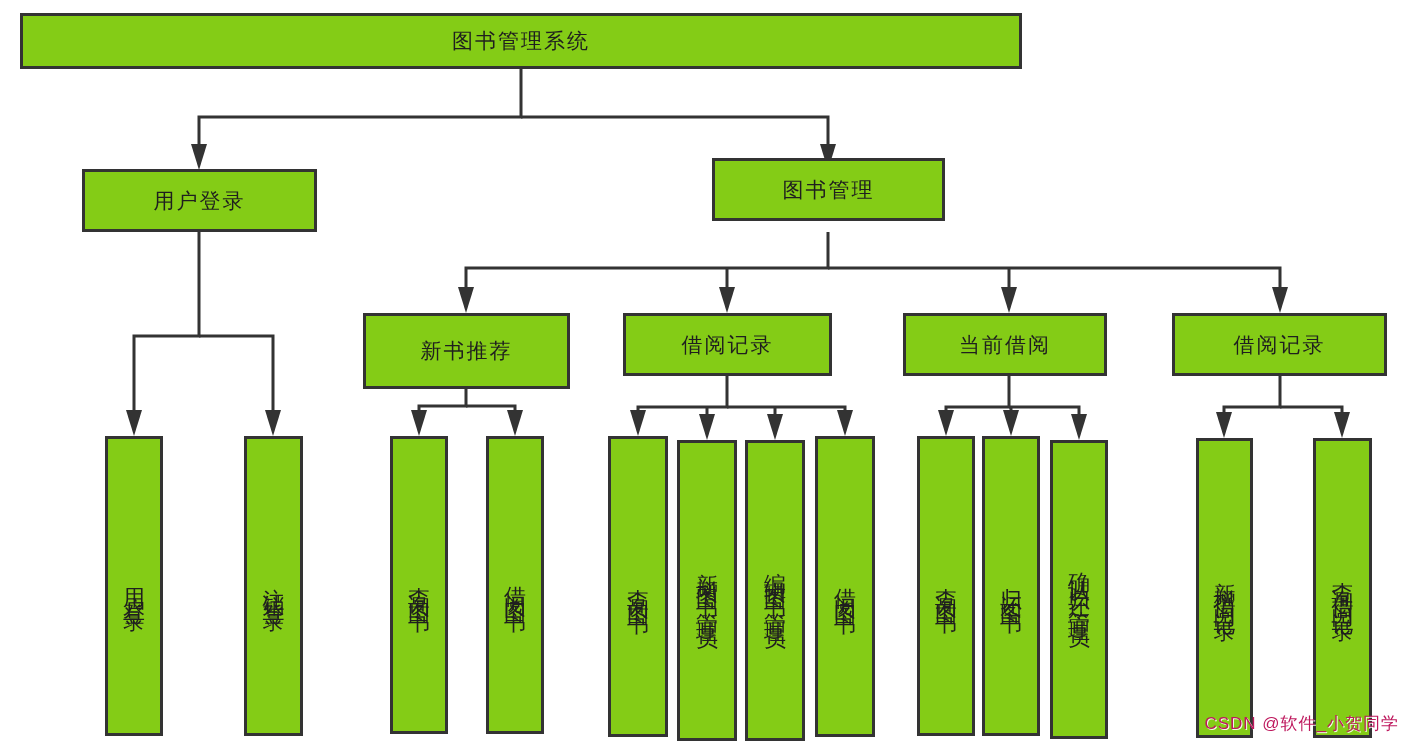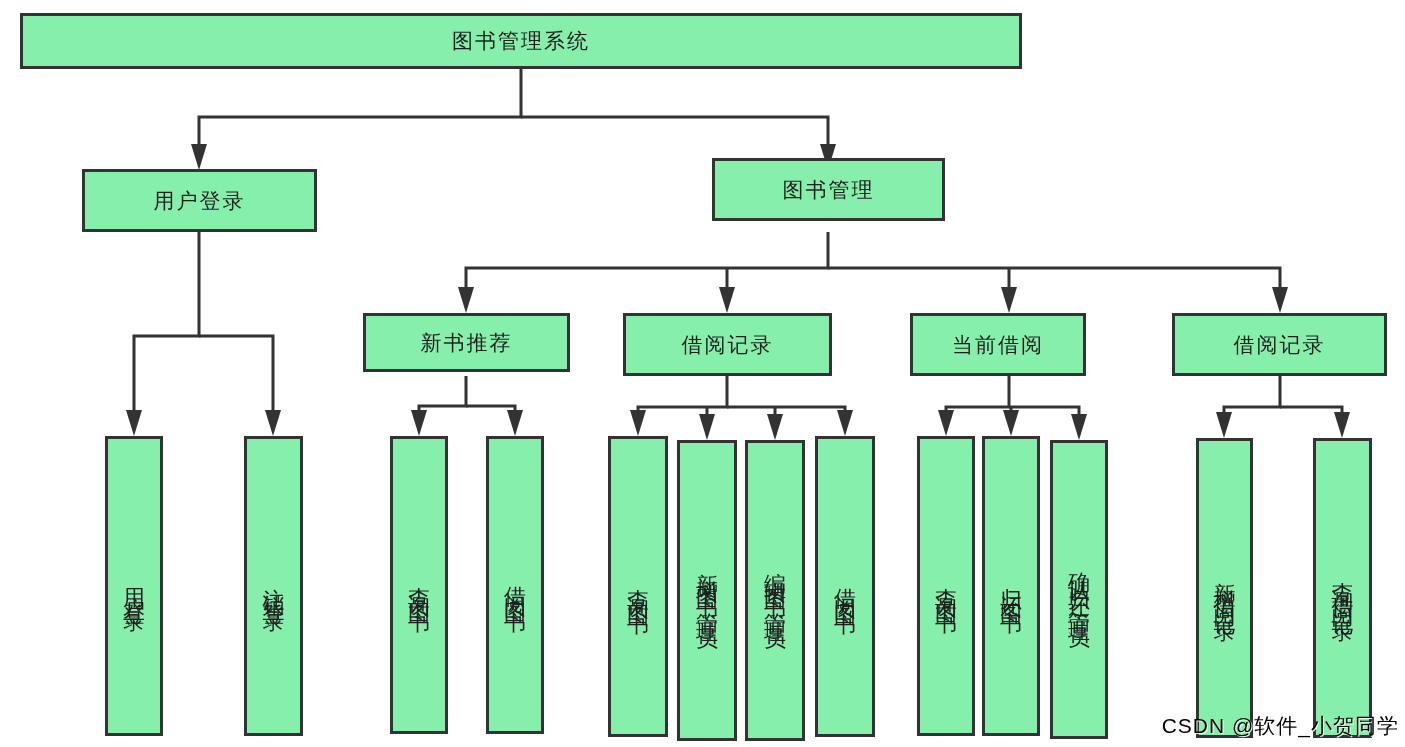--- a/index.html
+++ b/index.html
@@ -9,44 +9,44 @@
     background:#ffffff;
     font-family:"Liberation Sans","DejaVu Sans",sans-serif;
     color:#1f1f1f;
     overflow:hidden;
   }
   .wires{position:absolute;left:0;top:0;width:1405px;height:747px;}
   .node{
     position:absolute;
     box-sizing:border-box;
     border:3px solid #333333;
-    background:#86efac;
+    background:#84cc16;
     display:flex;
     align-items:center;
     justify-content:center;
   }
   .hbox span{
     font-size:21px;
     letter-spacing:2px;
     white-space:nowrap;
   }
   .vbox span{
     writing-mode:vertical-rl;
     font-size:22px;
     letter-spacing:8px;
     line-height:1;
     white-space:nowrap;
   }
   .watermark{
     position:absolute;
     top:712px;
     right:6px;
-    font-size:21px;
+    font-size:17px;
     letter-spacing:1px;
-    color:#000000;
+    color:#be185d;
     text-shadow:1px 1px 0 rgba(255,255,255,0.9);
     z-index:5;
     white-space:nowrap;
   }
 </style>
 </head>
 <body>
 
 <div class="stage">
 
@@ -105,27 +105,27 @@
     <span>图书管理系统</span>
   </div>
 
   <div class="node hbox" style="left:82px;top:169px;width:235px;height:63px;">
     <span>用户登录</span>
   </div>
   <div class="node hbox" style="left:712px;top:158px;width:233px;height:63px;">
     <span>图书管理</span>
   </div>
 
-  <div class="node hbox" style="left:363px;top:313px;width:207px;height:59px;">
+  <div class="node hbox" style="left:363px;top:313px;width:207px;height:76px;">
     <span>新书推荐</span>
   </div>
   <div class="node hbox" style="left:623px;top:313px;width:209px;height:63px;">
     <span>借阅记录</span>
   </div>
-  <div class="node hbox" style="left:903px;top:313px;width:176px;height:63px;margin-left:7px;">
+  <div class="node hbox" style="left:903px;top:313px;width:204px;height:63px;">
     <span>当前借阅</span>
   </div>
   <div class="node hbox" style="left:1172px;top:313px;width:215px;height:63px;">
     <span>借阅记录</span>
   </div>
 
   <div class="node vbox" style="left:105px;top:436px;width:58px;height:300px;">
     <span>用户登录</span>
   </div>
   <div class="node vbox" style="left:244px;top:436px;width:59px;height:300px;">

